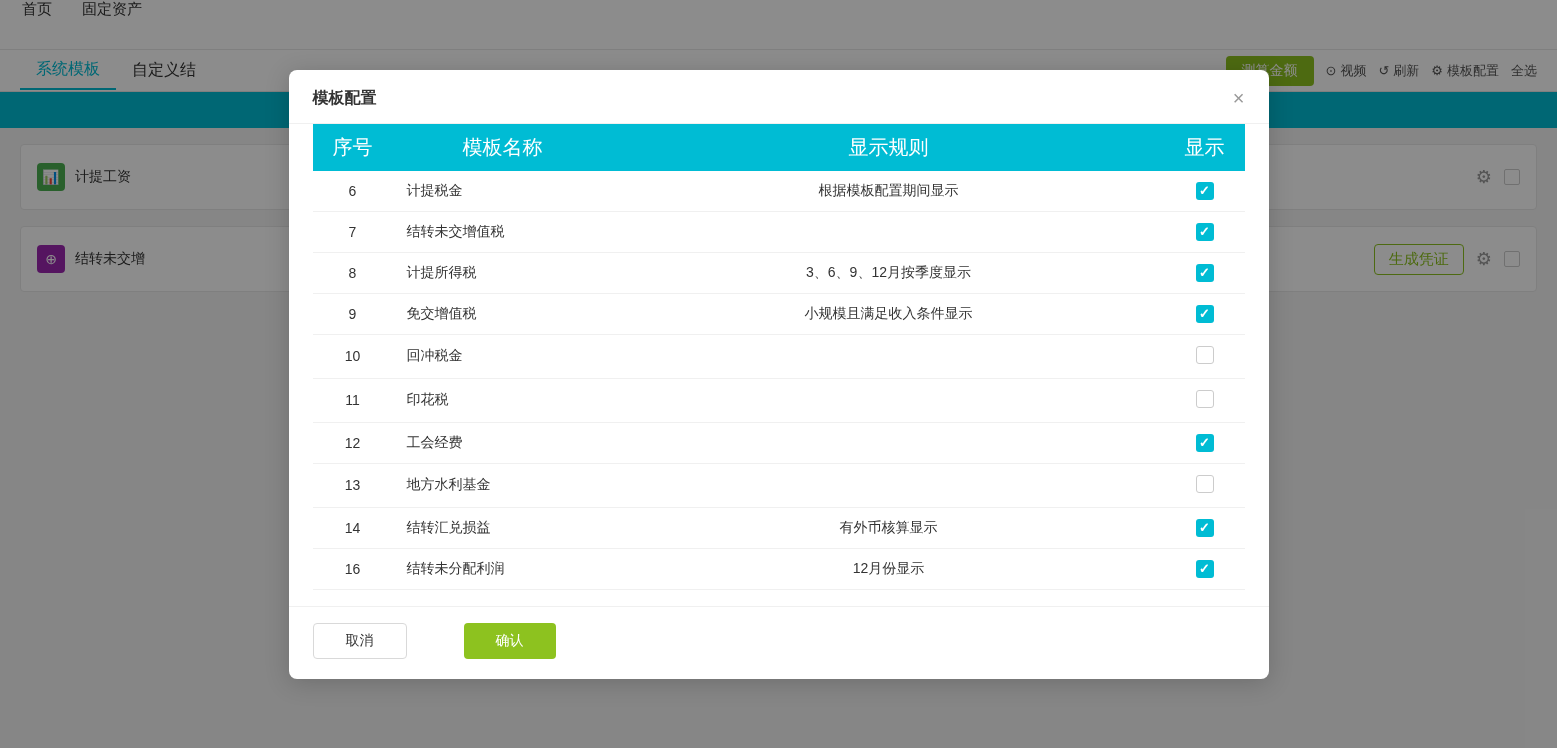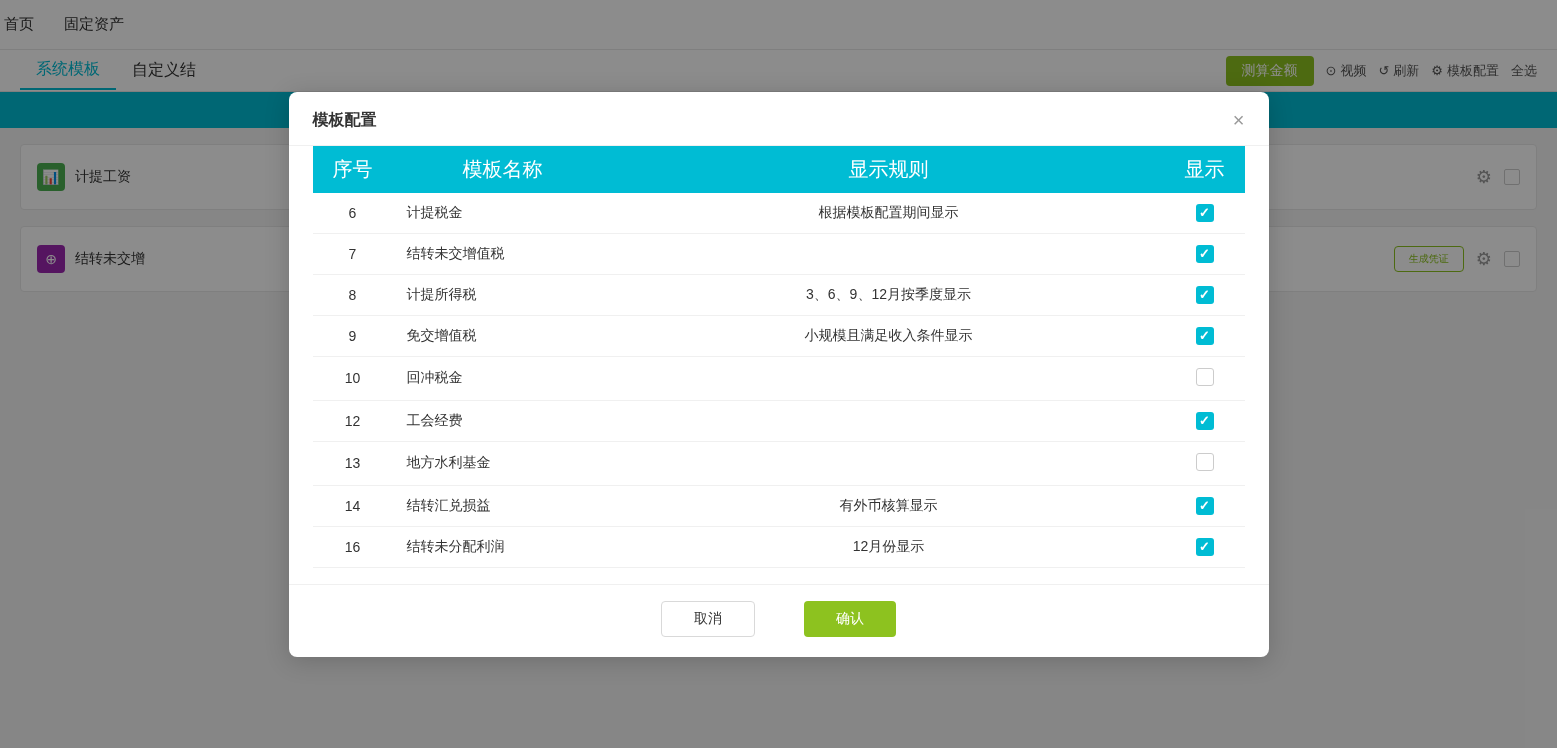--- a/index.html
+++ b/index.html
@@ -20,22 +20,21 @@
       background: #f5f5f5;
       position: absolute;
       top: 0; left: 0;
     }
 
     
     .top-nav {
       background: #fff;
       height: 50px;
       display: flex;
-      align-items: center;
-      padding: 0 4px;
+      padding: 0 22px;
       border-bottom: 1px solid #e8e8e8;
     }
     .top-nav-item {
       margin-right: 30px;
       color: #333;
       font-size: 15px;
       cursor: pointer;
     }
 
     
@@ -141,21 +140,21 @@
       align-items: center;
       gap: 12px;
     }
     .btn-generate {
       border: 1px solid #8dc21f;
       color: #8dc21f;
       background: #fff;
       padding: 5px 14px;
       border-radius: 4px;
       cursor: pointer;
-      font-size: 10px;
+      font-size: 15px;
     }
     .gear-icon {
       color: #999;
       font-size: 18px;
       cursor: pointer;
     }
     .checkbox-square {
       width: 16px;
       height: 16px;
       border: 1px solid #ccc;
@@ -264,22 +263,21 @@
     }
 
     
     .modal-body::-webkit-scrollbar { width: 6px; }
     .modal-body::-webkit-scrollbar-track { background: #f0f0f0; }
     .modal-body::-webkit-scrollbar-thumb { background: #ccc; border-radius: 3px; }
 
     
     .modal-footer {
       display: flex;
-      justify-content: center;
-      gap: 16px;
+      gap: 24px;
       padding: 16px 24px 20px;
       border-top: 1px solid #f0f0f0;
     }
     .btn-cancel {
       border: 1px solid #d9d9d9;
       background: #fff;
       color: #333;
       padding: 8px 32px;
       border-radius: 4px;
       cursor: pointer;
@@ -404,20 +402,26 @@
               <td class="td-rule">小规模且满足收入条件显示</td>
               <td class="td-center"><span class="cb-checked"></span></td>
             </tr>
             <tr>
               <td class="td-center">10</td>
               <td class="td-name">回冲税金</td>
               <td class="td-rule"></td>
               <td class="td-center"><span class="cb-unchecked"></span></td>
             </tr>
             <tr>
+              <td class="td-center">11</td>
+              <td class="td-name">印花税</td>
+              <td class="td-rule"></td>
+              <td class="td-center"><span class="cb-unchecked"></span></td>
+            </tr>
+            <tr>
               <td class="td-center">12</td>
               <td class="td-name">工会经费</td>
               <td class="td-rule"></td>
               <td class="td-center"><span class="cb-checked"></span></td>
             </tr>
             <tr>
               <td class="td-center">13</td>
               <td class="td-name">地方水利基金</td>
               <td class="td-rule"></td>
               <td class="td-center"><span class="cb-unchecked"></span></td>

